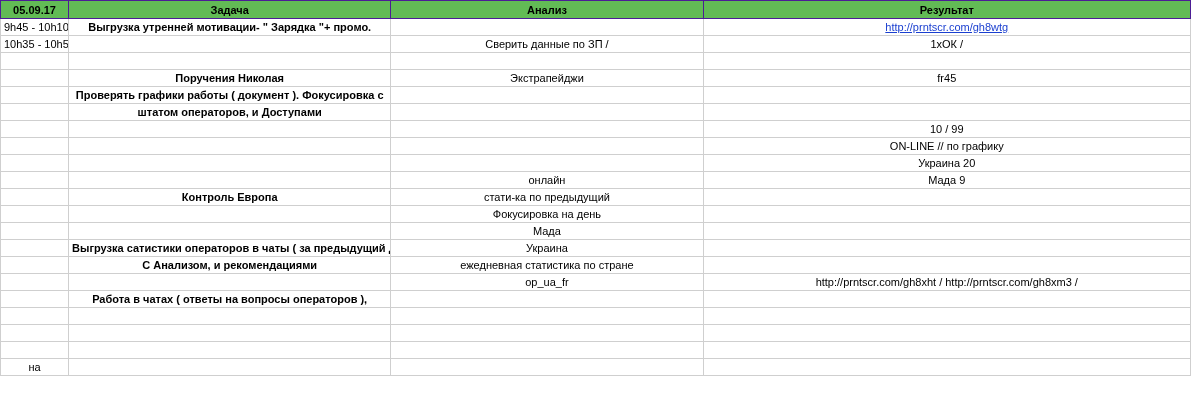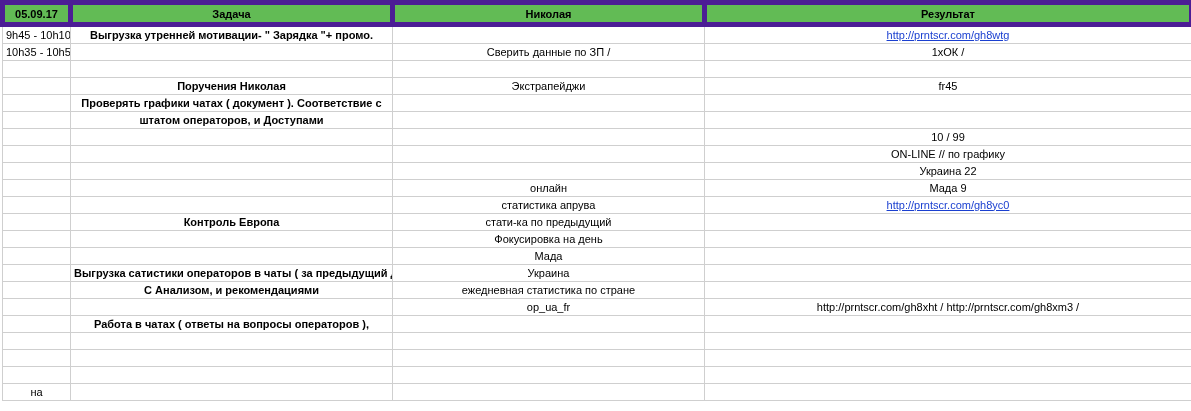--- a/index.html
+++ b/index.html
@@ -38,21 +38,21 @@
   col.c-b { width: 322px; }
   col.c-c { width: 312px; }
   col.c-d { width: 487px; }
 
   
   tr.header td {
     background: #62bb55;
     color: #000000;
     font-weight: bold;
     text-align: center;
-    border: 5px solid #4c1d95;
+    border: 1px solid #4c1d95;
     height: 17px;
     line-height: 16px;
   }
   td.hdr-date { background: #62bb55; }
 
   .c-center { text-align: center; }
   .c-left { text-align: center; }
   .bold { font-weight: bold; }
   .link {
     color: #1a3fd0;
@@ -68,21 +68,21 @@
     <colgroup>
       <col class="c-a">
       <col class="c-b">
       <col class="c-c">
       <col class="c-d">
     </colgroup>
     <tbody>
       <tr class="header">
         <td class="hdr-date">05.09.17</td>
         <td>Задача</td>
-        <td>Николая</td>
+        <td>Анализ</td>
         <td>Результат</td>
       </tr>
 
     <tr>
           <td class="c-left">9h45 - 10h10</td>
           <td class="c-center bold">Выгрузка утренней мотивации- " Зарядка "+ промо.</td>
           <td class="c-center"></td>
           <td class="c-left"><span class="link">http://prntscr.com/gh8wtg</span></td>
         </tr>
         <tr>
@@ -98,21 +98,21 @@
           <td class="c-left"></td>
         </tr>
         <tr>
           <td class="c-left"></td>
           <td class="c-center bold">Поручения Николая</td>
           <td class="c-center">Экстрапейджи</td>
           <td class="c-left">fr45</td>
         </tr>
         <tr>
           <td class="c-left"></td>
-          <td class="c-center bold">Проверять графики  чатах ( документ ). Соответствие с</td>
+          <td class="c-center bold">Проверять графики  работы ( документ ). Фокусировка с</td>
           <td class="c-center"></td>
           <td class="c-left"></td>
         </tr>
         <tr>
           <td class="c-left"></td>
           <td class="c-center bold">штатом операторов, и Доступами</td>
           <td class="c-center"></td>
           <td class="c-left"></td>
         </tr>
         <tr>
@@ -124,33 +124,27 @@
         <tr>
           <td class="c-left"></td>
           <td class="c-center bold"></td>
           <td class="c-center"></td>
           <td class="c-left">ON-LINE // по графику</td>
         </tr>
         <tr>
           <td class="c-left"></td>
           <td class="c-center bold"></td>
           <td class="c-center"></td>
-          <td class="c-left">Украина 22</td>
+          <td class="c-left">Украина 20</td>
         </tr>
         <tr>
           <td class="c-left"></td>
           <td class="c-center bold"></td>
           <td class="c-center">онлайн</td>
           <td class="c-left">Мада 9</td>
-        </tr>
-        <tr>
-          <td class="c-left"></td>
-          <td class="c-center bold"></td>
-          <td class="c-center">статистика апрува</td>
-          <td class="c-left"><span class="link">http://prntscr.com/gh8yc0</span></td>
         </tr>
         <tr>
           <td class="c-left"></td>
           <td class="c-center bold">Контроль Европа</td>
           <td class="c-center">стати-ка по предыдущий</td>
           <td class="c-left"></td>
         </tr>
         <tr>
           <td class="c-left"></td>
           <td class="c-center bold"></td>

